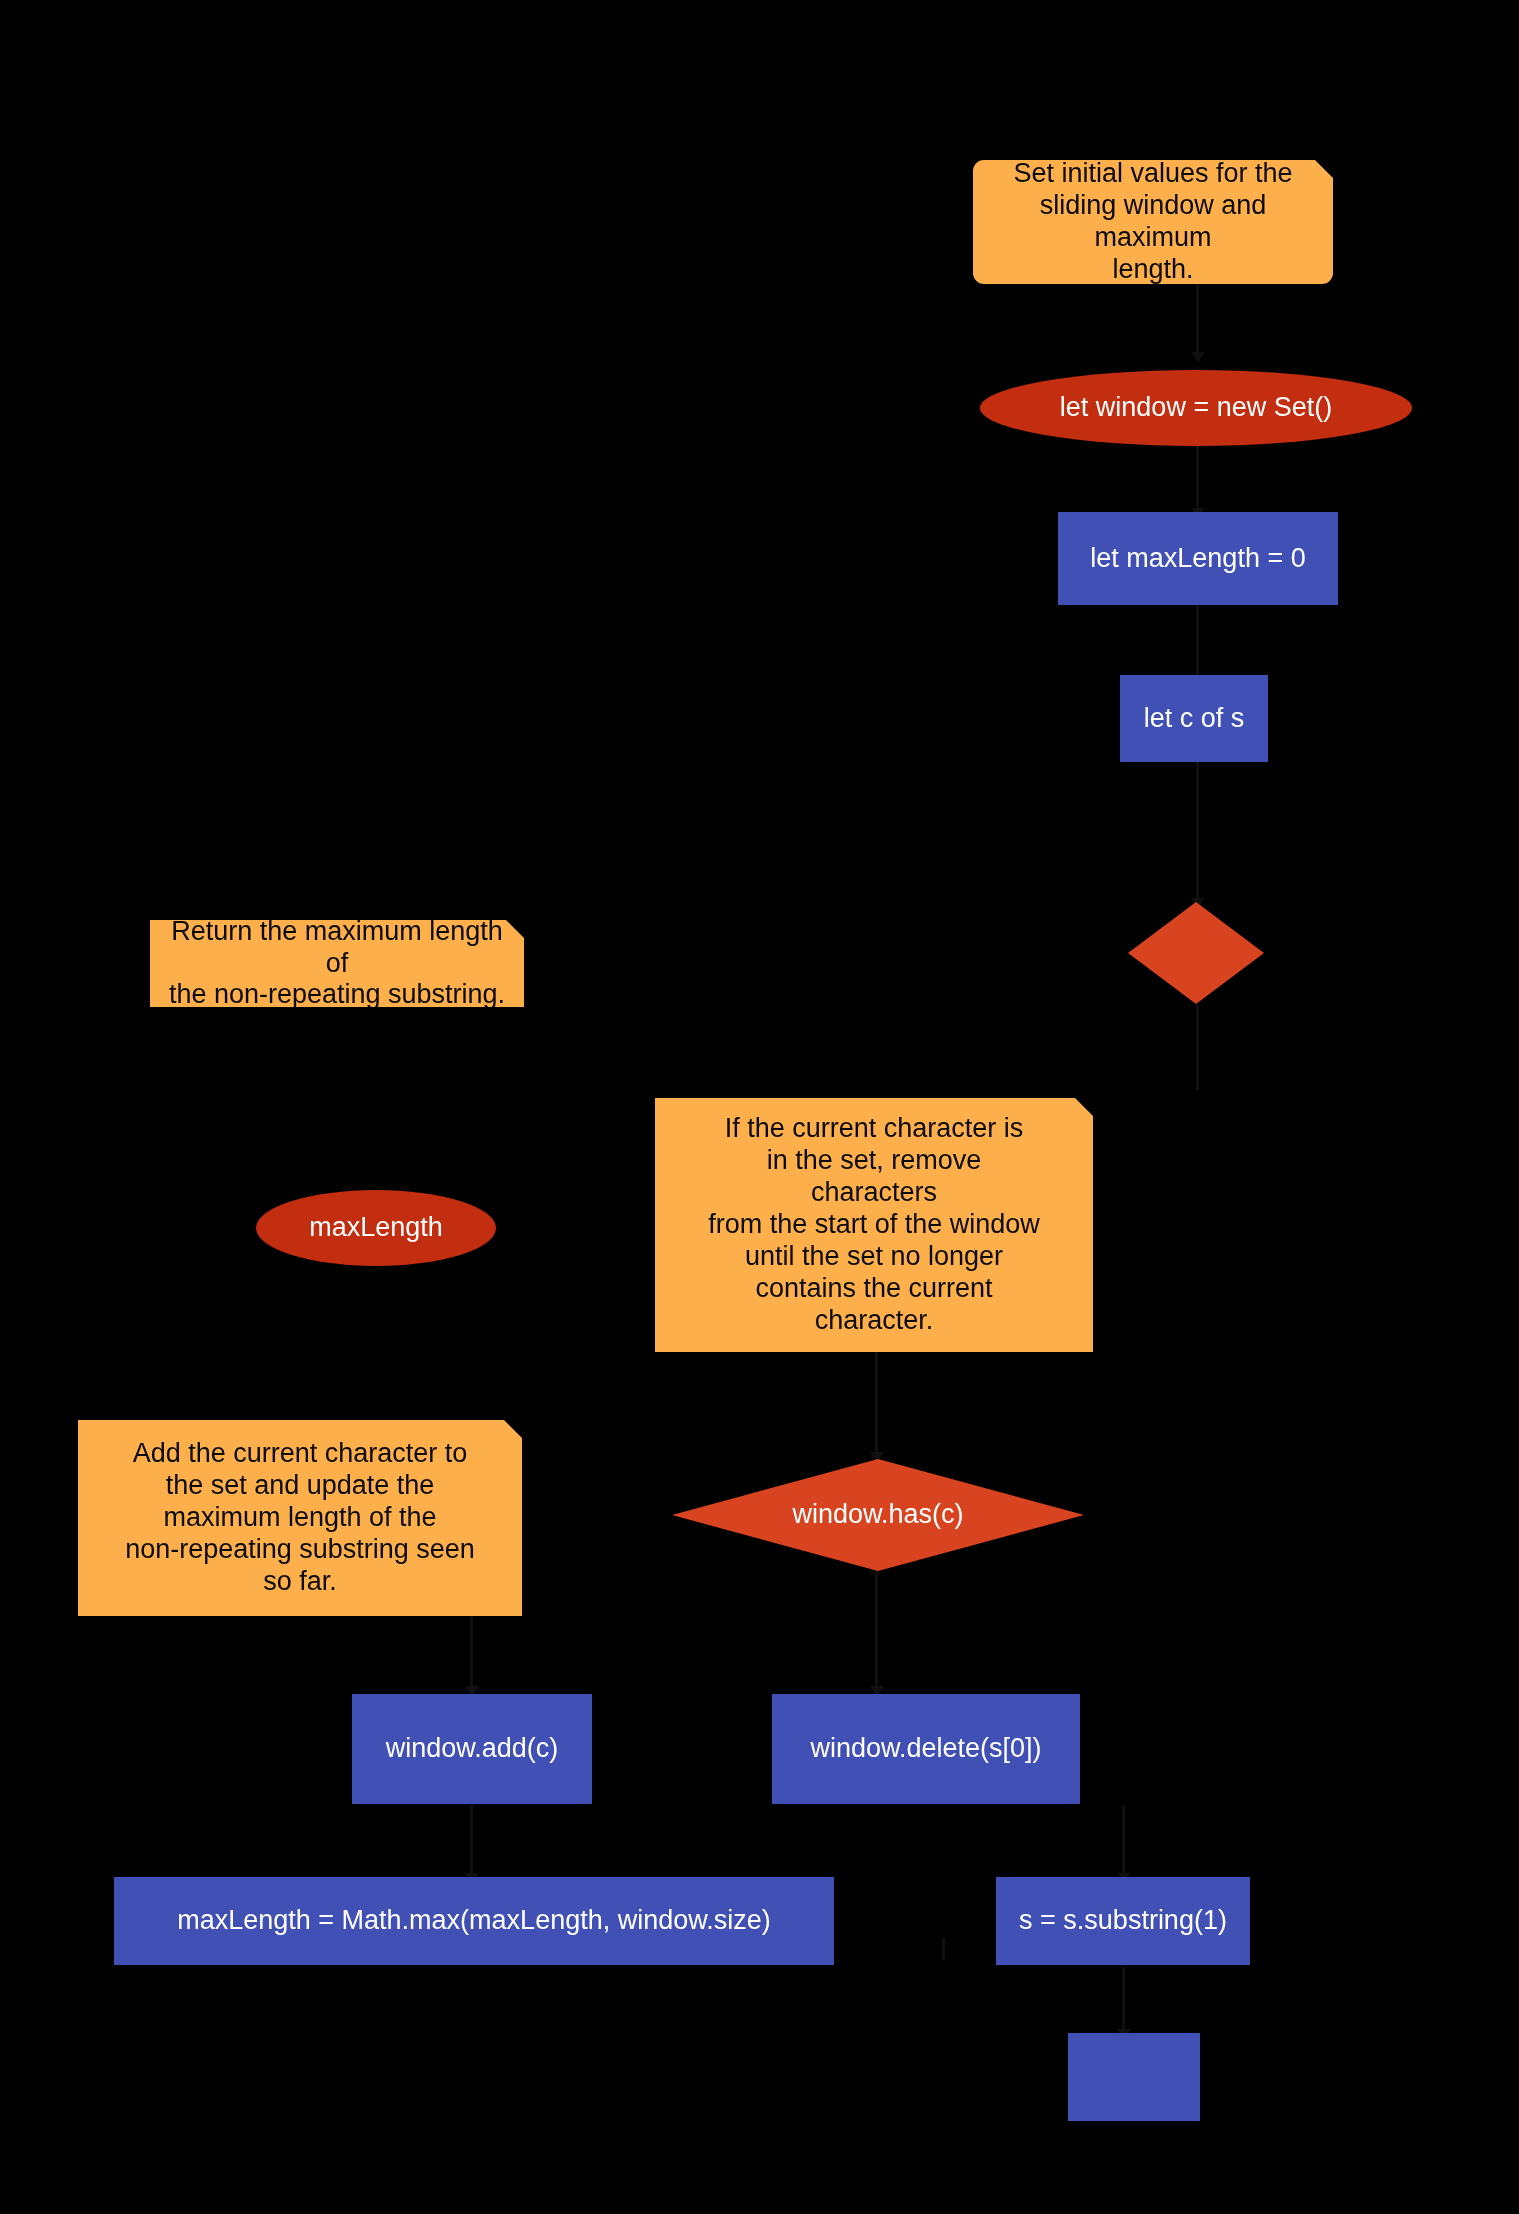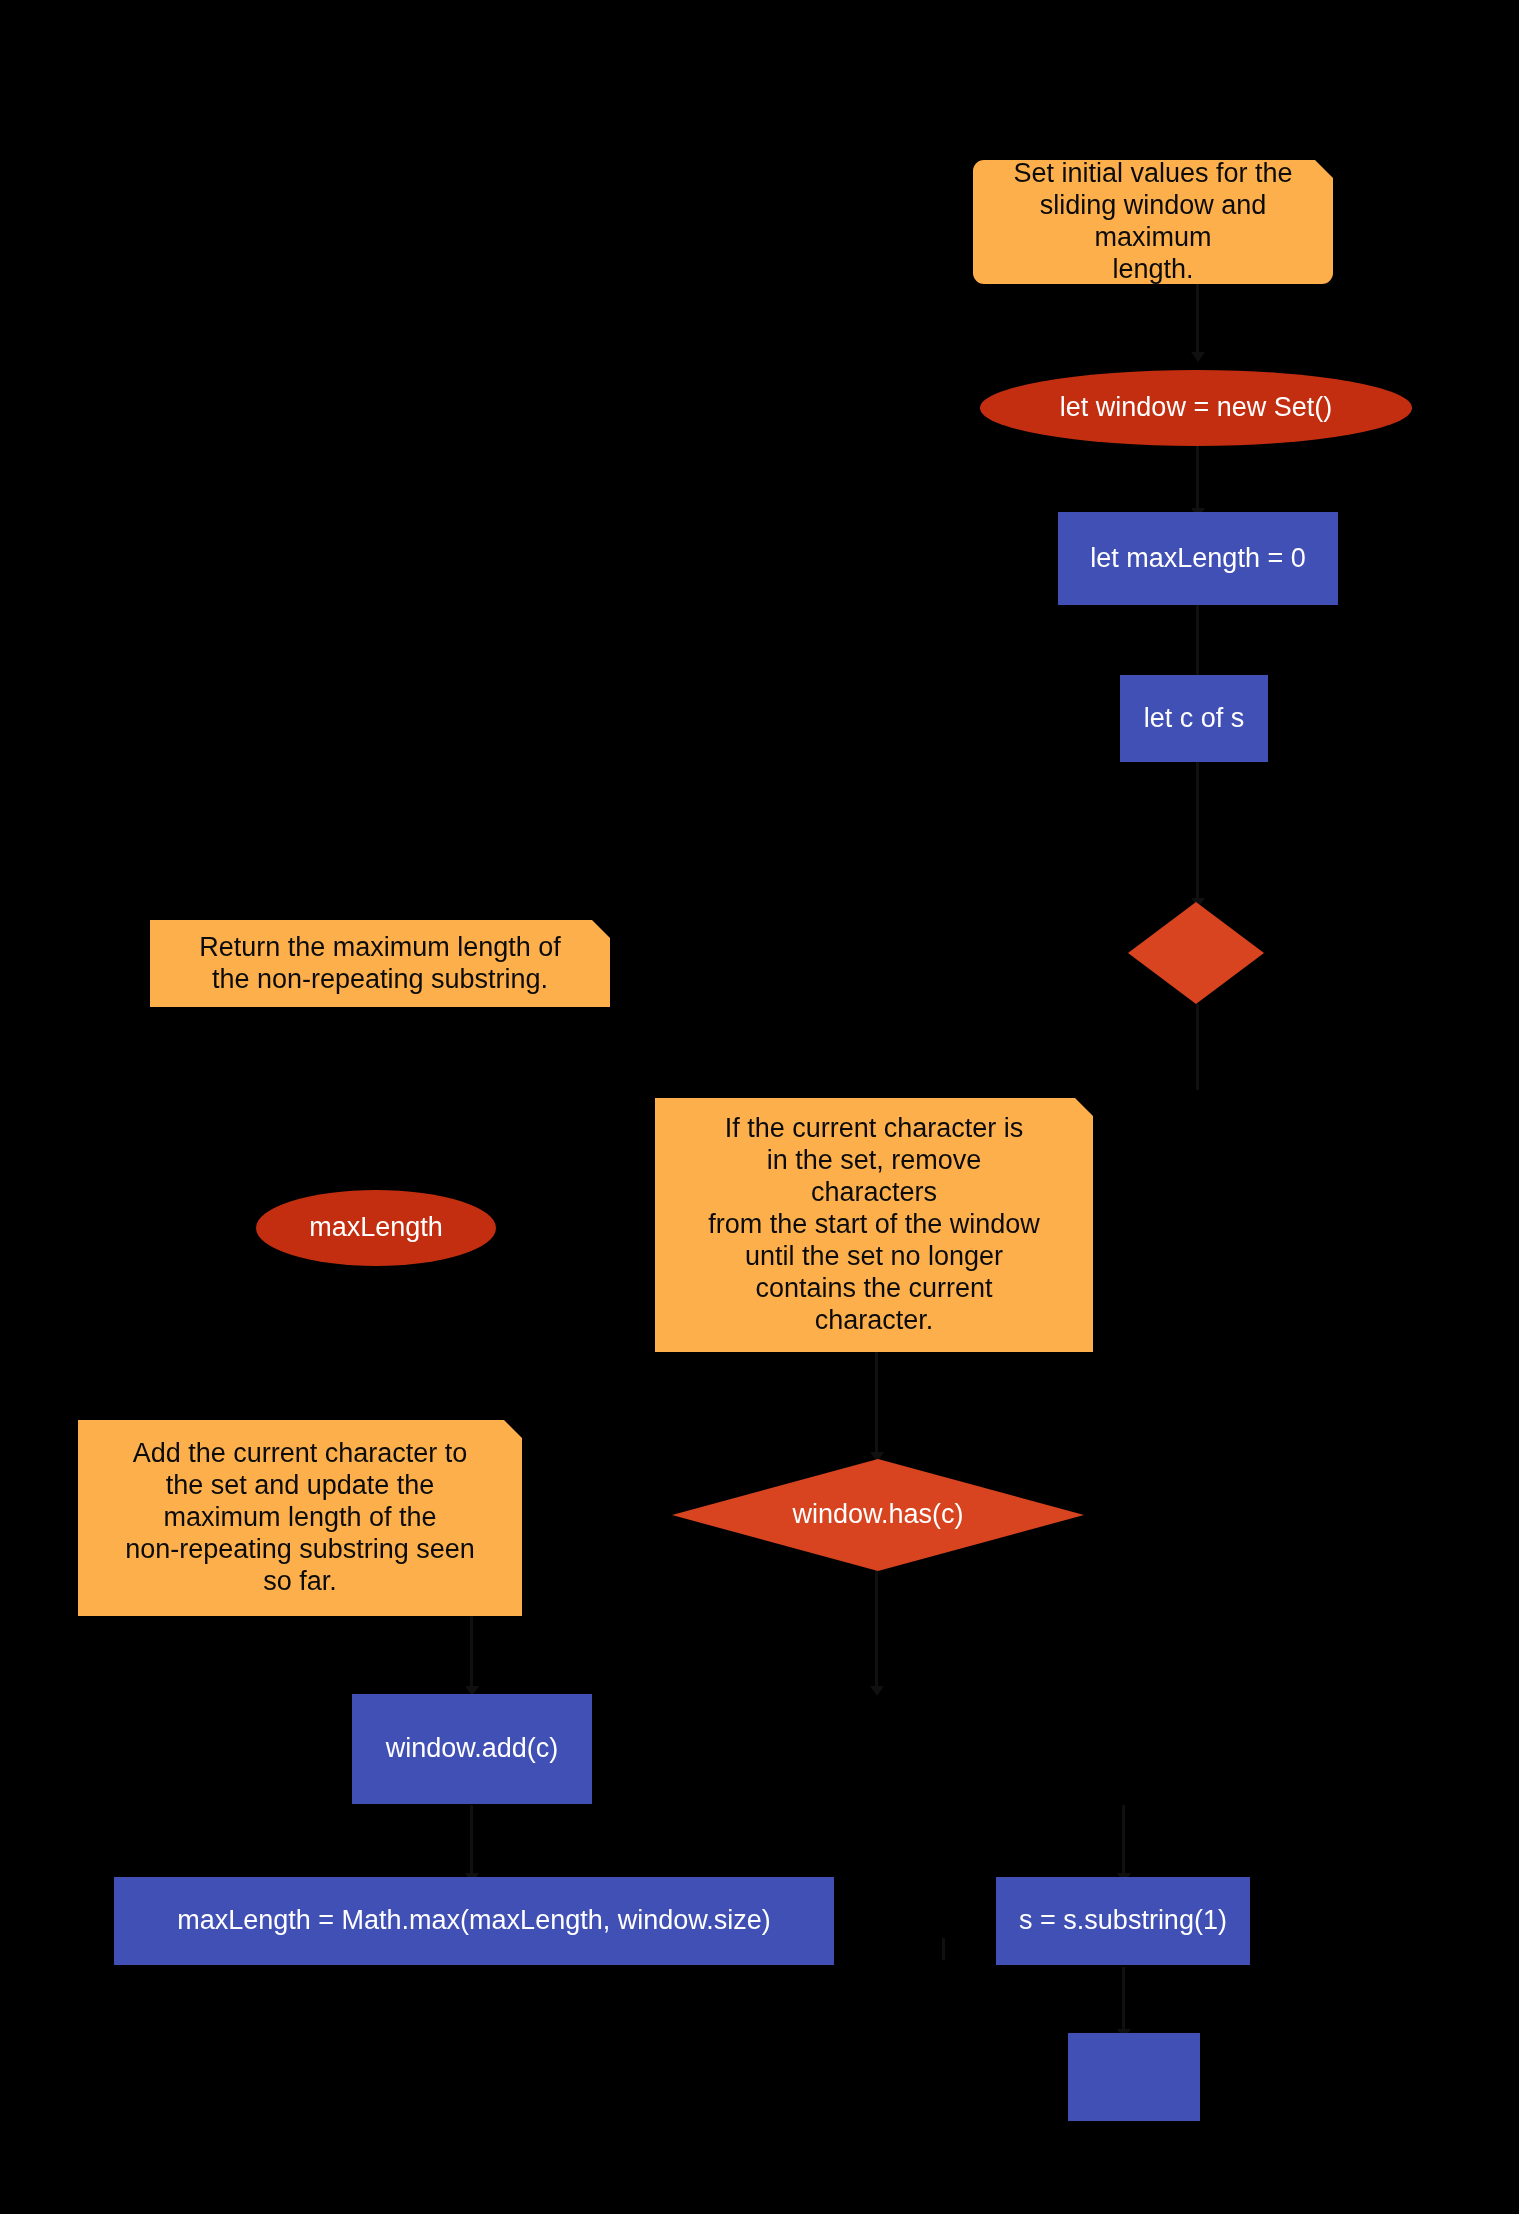--- a/index.html
+++ b/index.html
@@ -125,21 +125,21 @@
 
   <div class="node ellipse" style="left:980px; top:370px; width:432px; height:76px;">let window = new Set()</div>
 
 
   <div class="node process" style="left:1058px; top:512px; width:280px; height:93px;">let maxLength = 0</div>
 
   <div class="node process" style="left:1120px; top:675px; width:148px; height:87px;">let c of s</div>
 
   <div class="node diamond" style="left:1128px; top:902px; width:136px; height:102px;"></div>
 
-  <div class="node note" style="left:150px; top:920px; width:460px; height:87px;">Return the maximum length of
+  <div class="node note" style="left:150px; top:920px; width:374px; height:87px;">Return the maximum length of
 the non-repeating substring.</div>
 
   <div class="node note" style="left:655px; top:1098px; width:438px; height:254px;">If the current character is
 in the set, remove
 characters
 from the start of the window
 until the set no longer
 contains the current
 character.</div>
 
@@ -148,20 +148,21 @@
   <div class="node note" style="left:78px; top:1420px; width:444px; height:196px;">Add the current character to
 the set and update the
 maximum length of the
 non-repeating substring seen
 so far.</div>
 
   <div class="node diamond" style="left:672px; top:1459px; width:412px; height:112px;">window.has(c)</div>
 
   <div class="node process" style="left:352px; top:1694px; width:240px; height:110px;">window.add(c)</div>
 
+  <div class="node process" style="left:772px; top:1694px; width:308px; height:110px;">window.delete(s[0])</div>
 
   <div class="node process" style="left:114px; top:1877px; width:720px; height:88px;">maxLength = Math.max(maxLength, window.size)</div>
 
   <div class="node process" style="left:996px; top:1877px; width:254px; height:88px;">s = s.substring(1)</div>
 
   <div class="node process" style="left:1068px; top:2033px; width:132px; height:88px;"></div>
 
 </div>
 
 </body></html>

